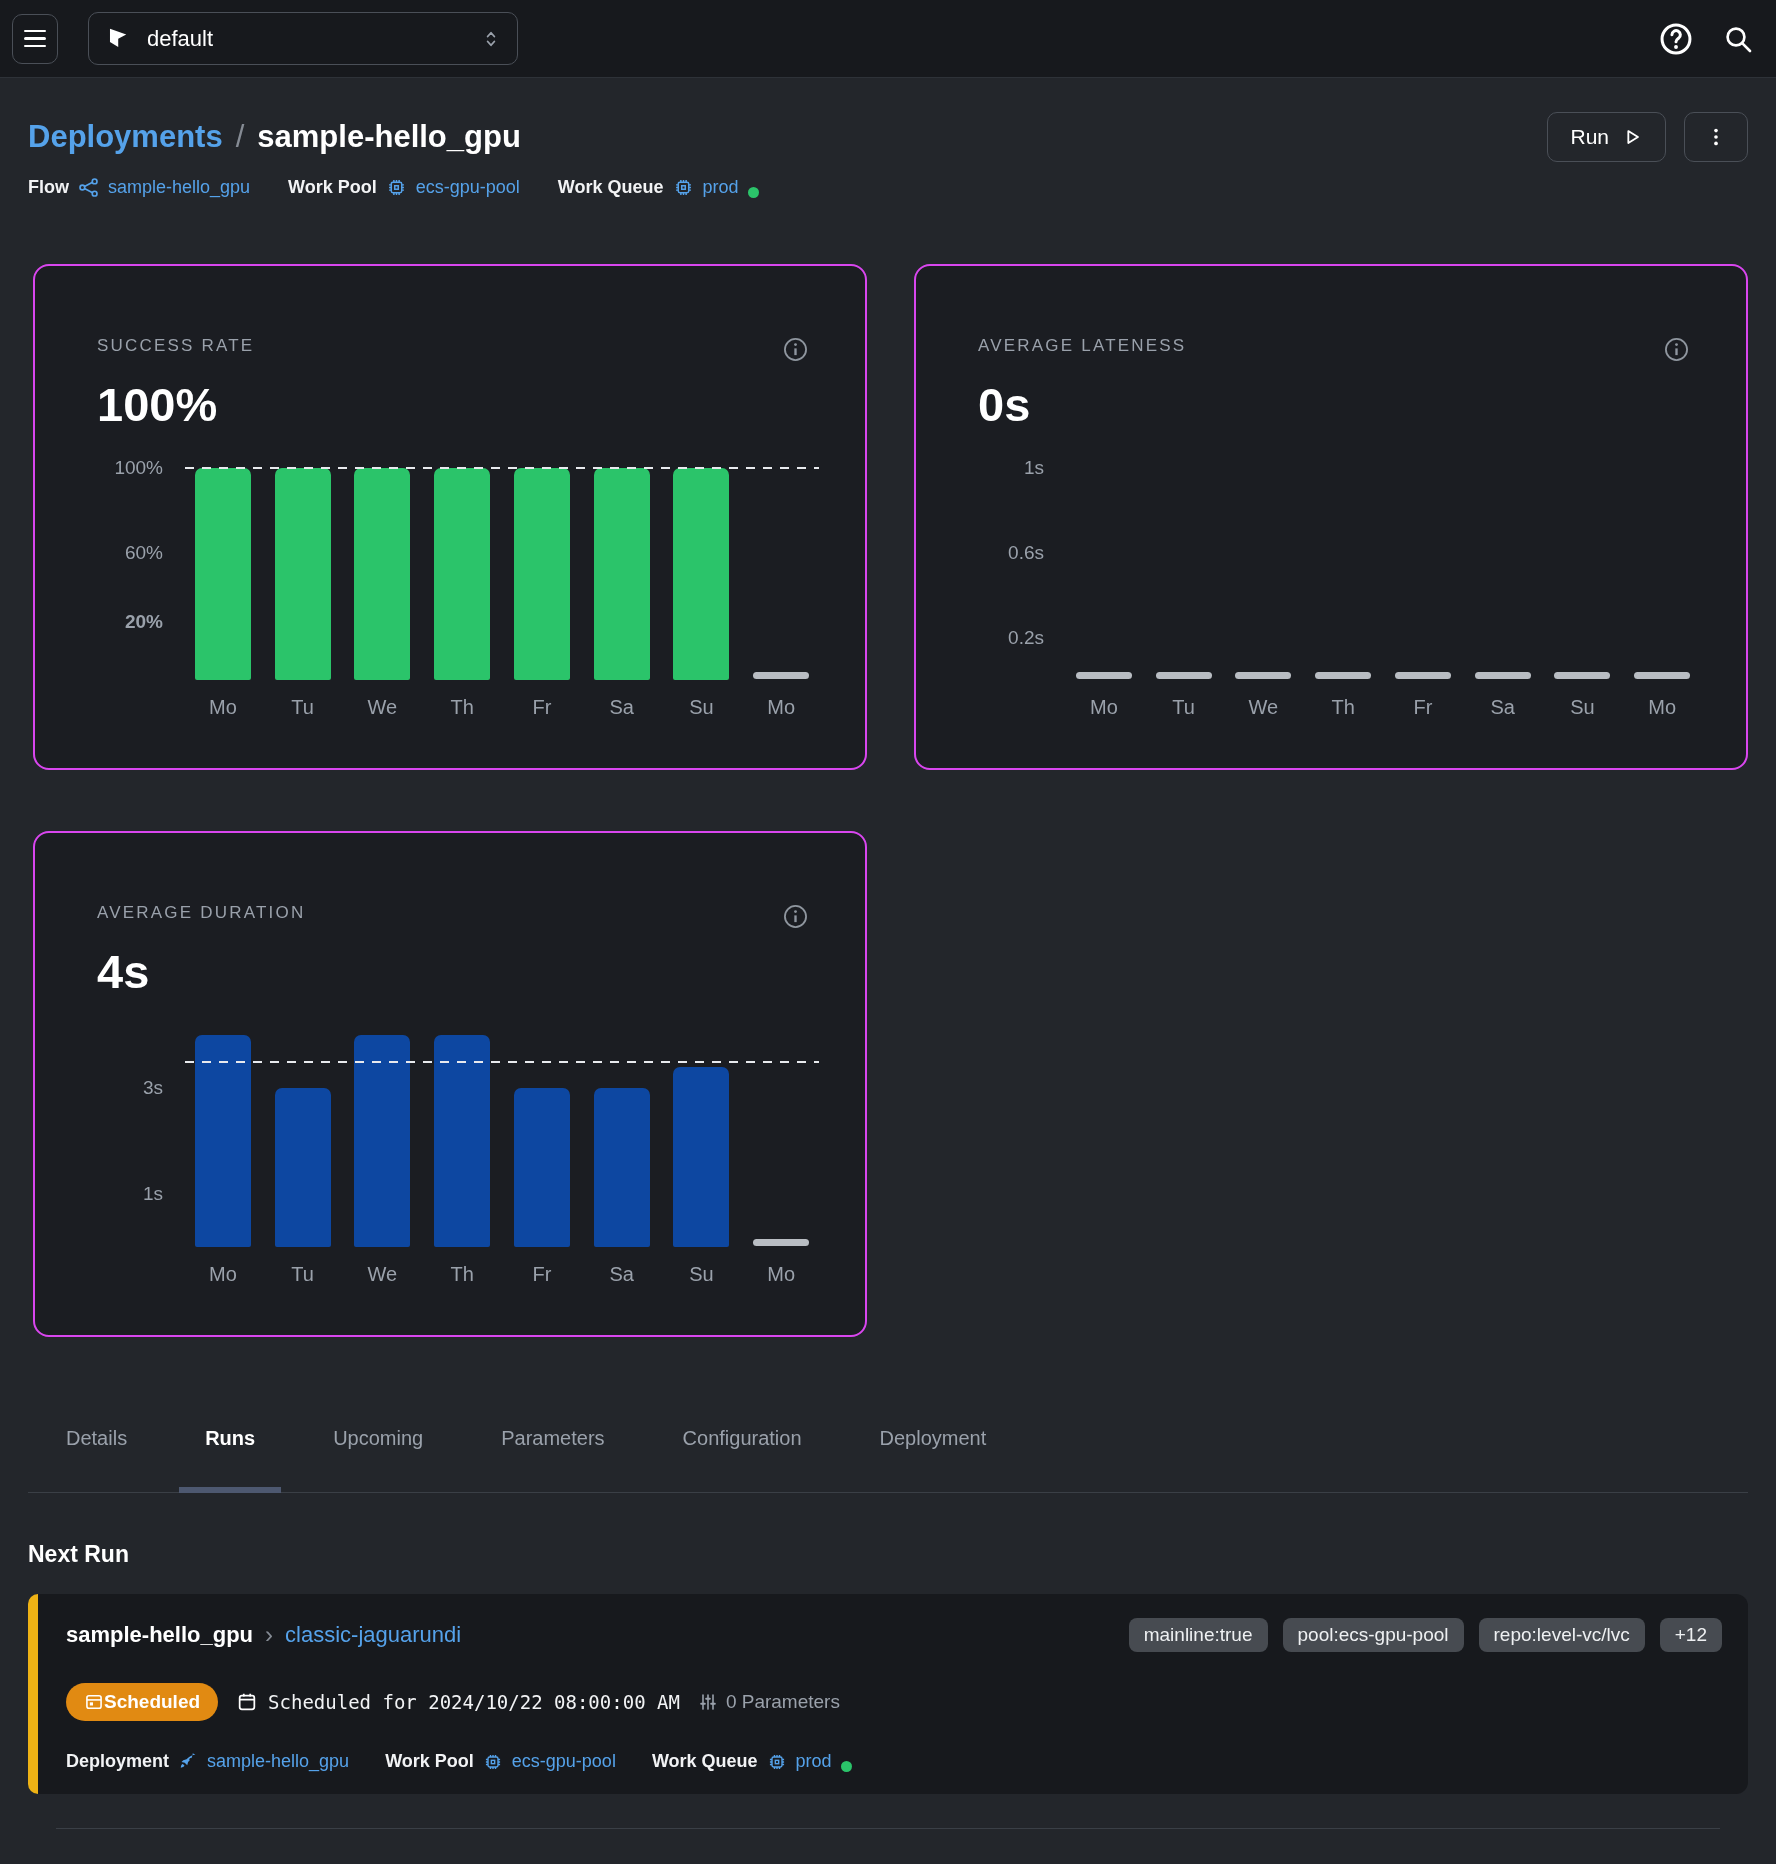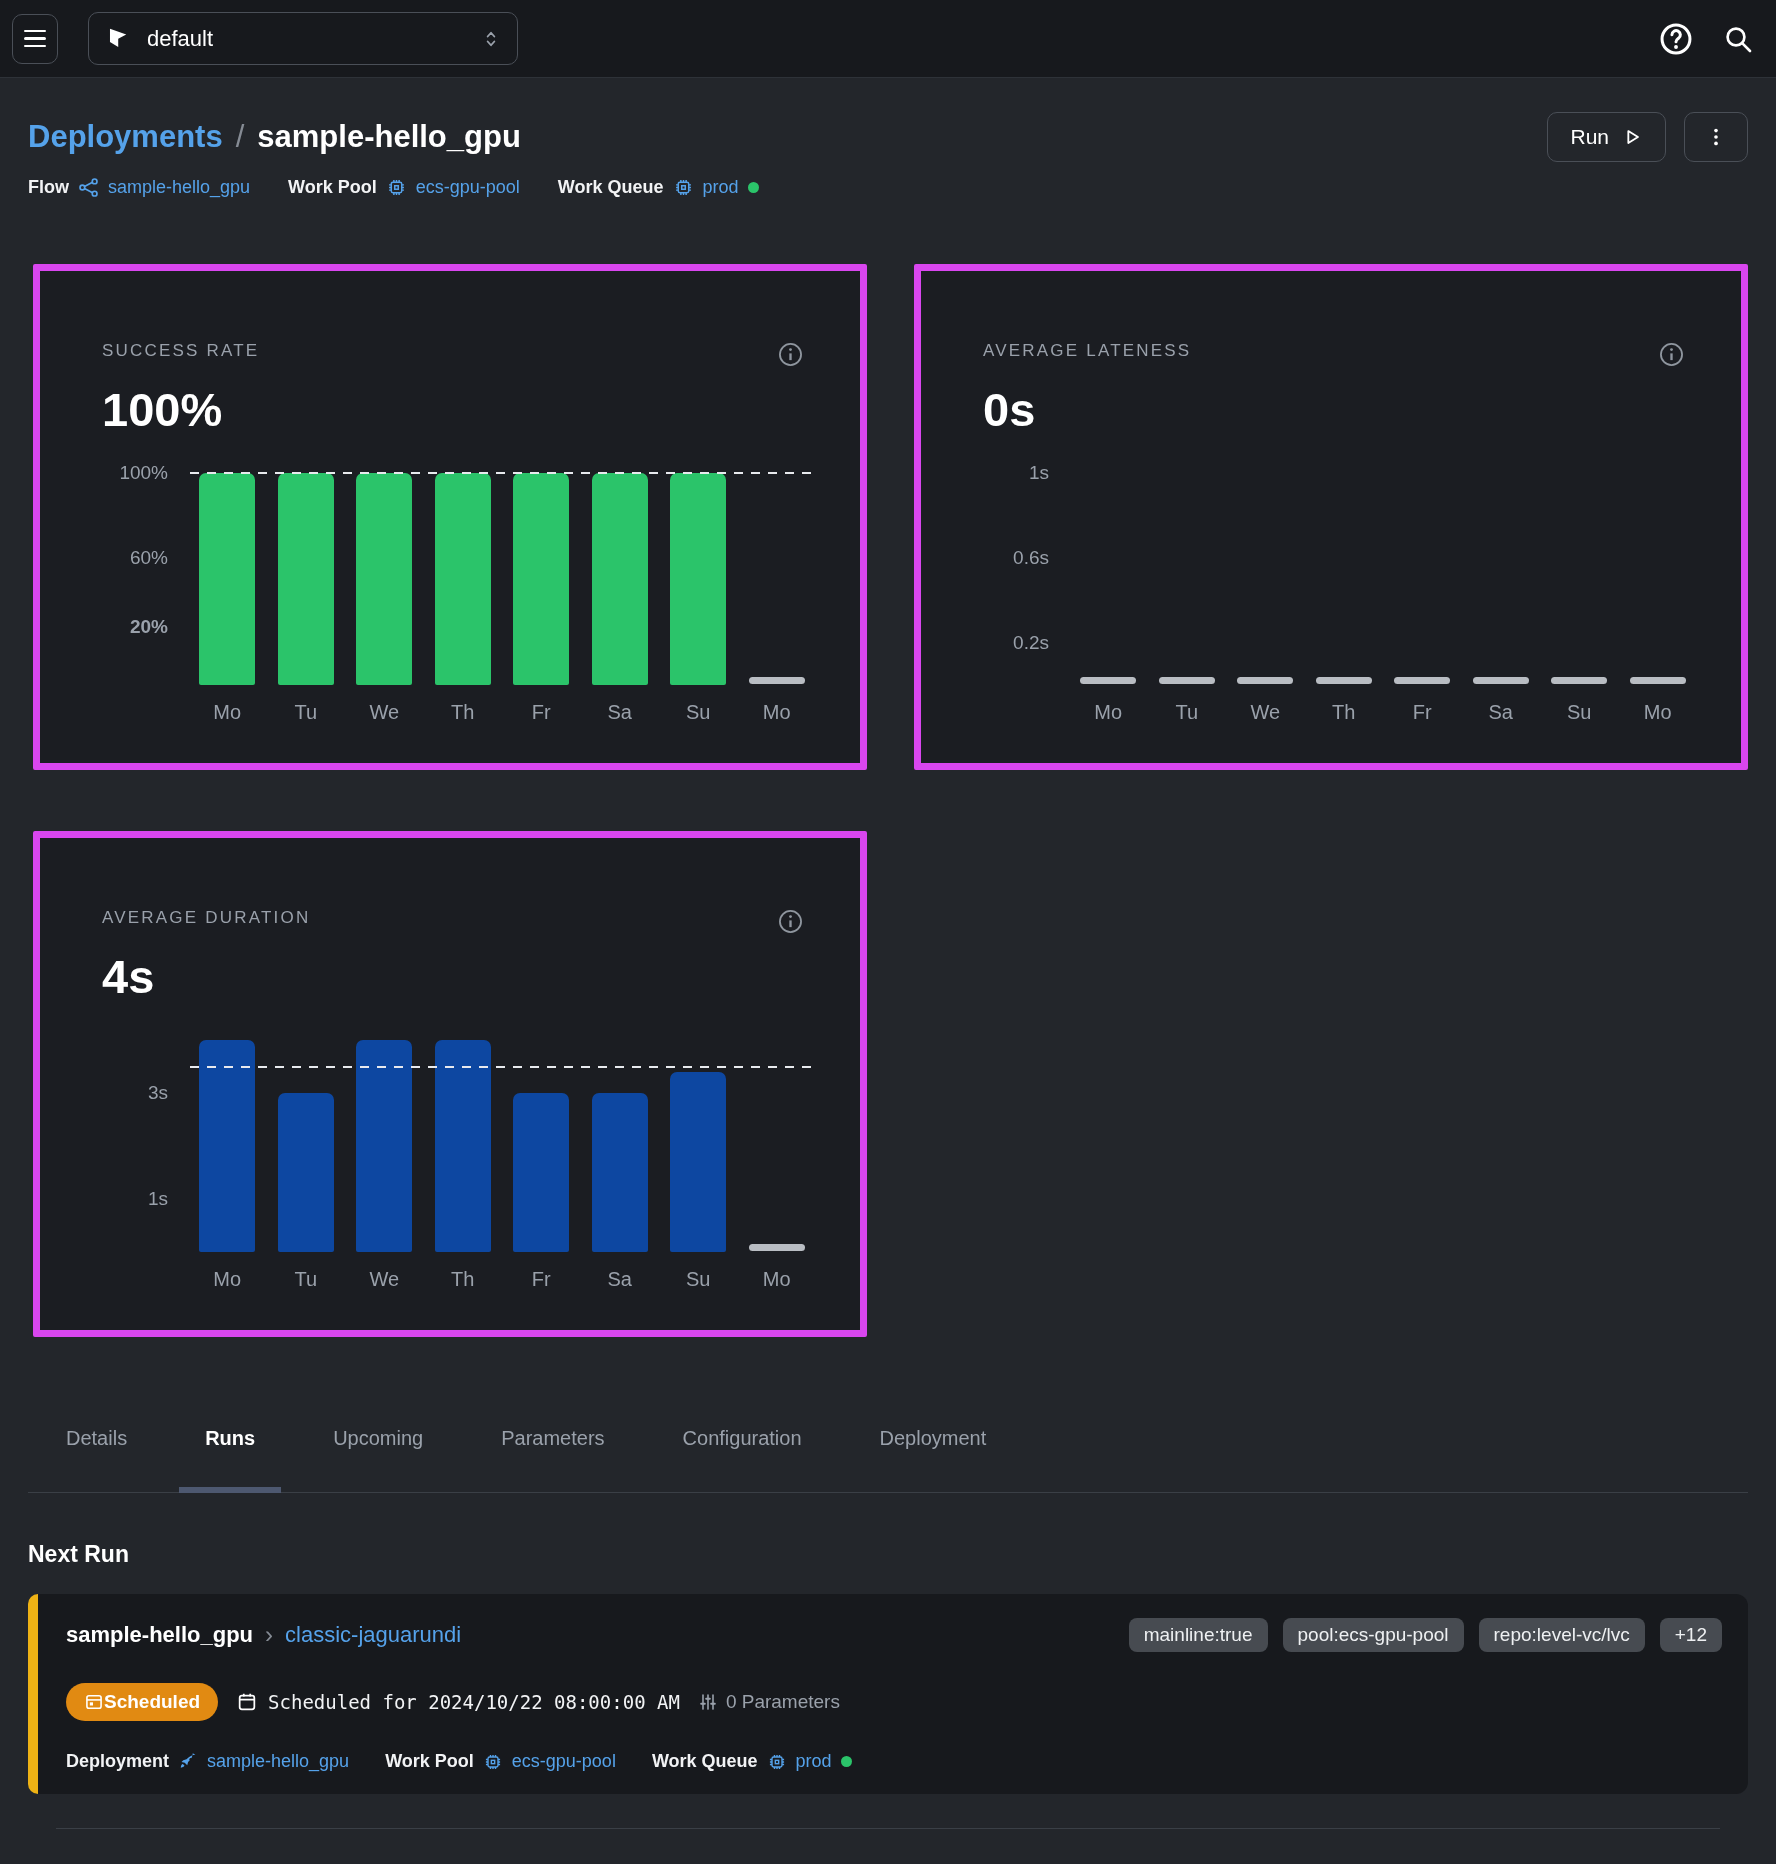--- a/index.html
+++ b/index.html
@@ -25,29 +25,29 @@
   .header { padding:0 28px; }
   .crumb-row { margin-top:34px; display:flex; align-items:center; }
   .crumb-parent { color:#55a2ea; font-size:31px; font-weight:700; cursor:pointer; }
   .crumb-sep { color:#858b94; font-size:31px; font-weight:400; margin:0 13px; }
   .crumb-title { color:#fff; font-size:31px; font-weight:700; }
   .hdr-actions { margin-left:auto; display:flex; gap:18px; }
   .run-btn { height:50px; border:1px solid #4a4f57; border-radius:10px; padding:0 22px;
              display:flex; align-items:center; gap:12px; font-size:21px; color:#fff; cursor:pointer; background:transparent; }
   .kebab-btn { width:64px; height:50px; border:1px solid #4a4f57; border-radius:10px; }
   .meta-row { margin-top:15px; display:flex; align-items:center; gap:38px; font-size:18px; }
-  .meta-item { display:flex; align-items:center; gap:9px; }
+  .meta-item { display:flex; align-items:flex-end; gap:9px; }
   .meta-label { font-weight:700; color:#f2f3f5; }
   .link { color:#55a2ea; cursor:pointer; }
   .dot { width:11px; height:11px; border-radius:50%; background:#2bc46a; display:inline-block; }
 
   
   .metrics { margin:66px 28px 0 33px; display:grid; grid-template-columns:repeat(2,834px);
              column-gap:47px; row-gap:61px; }
-  .card { width:834px; height:506px; background:#1b1d22; border:7px solid #d946ef; border-radius:2px; }
+  .card { width:834px; height:506px; background:#1b1d22; border:2px solid #d946ef; border-radius:16px; }
   .card-head { margin:70px 56px 0 62px; display:flex; align-items:flex-start; }
   .card-label { color:#9aa1ab; font-size:17px; letter-spacing:2.2px; font-weight:400; }
   .card-head .info { margin-left:auto; width:27px; height:27px; cursor:pointer; }
   .card-value { margin:14px 0 0 62px; font-size:47px; font-weight:600; color:#fff; }
 
   .chart { display:flex; margin:36px 44px 0 0; }
   .yaxis { width:148px; position:relative; height:212px; }
   .ytick { position:absolute; right:20px; color:#9aa1ab; font-size:19px; line-height:22px; }
   .plot { flex:1; height:212px; position:relative; display:flex; align-items:flex-end; }
   .slot { flex:1; display:flex; justify-content:center; align-items:flex-end; position:relative; z-index:1; height:100%; }

